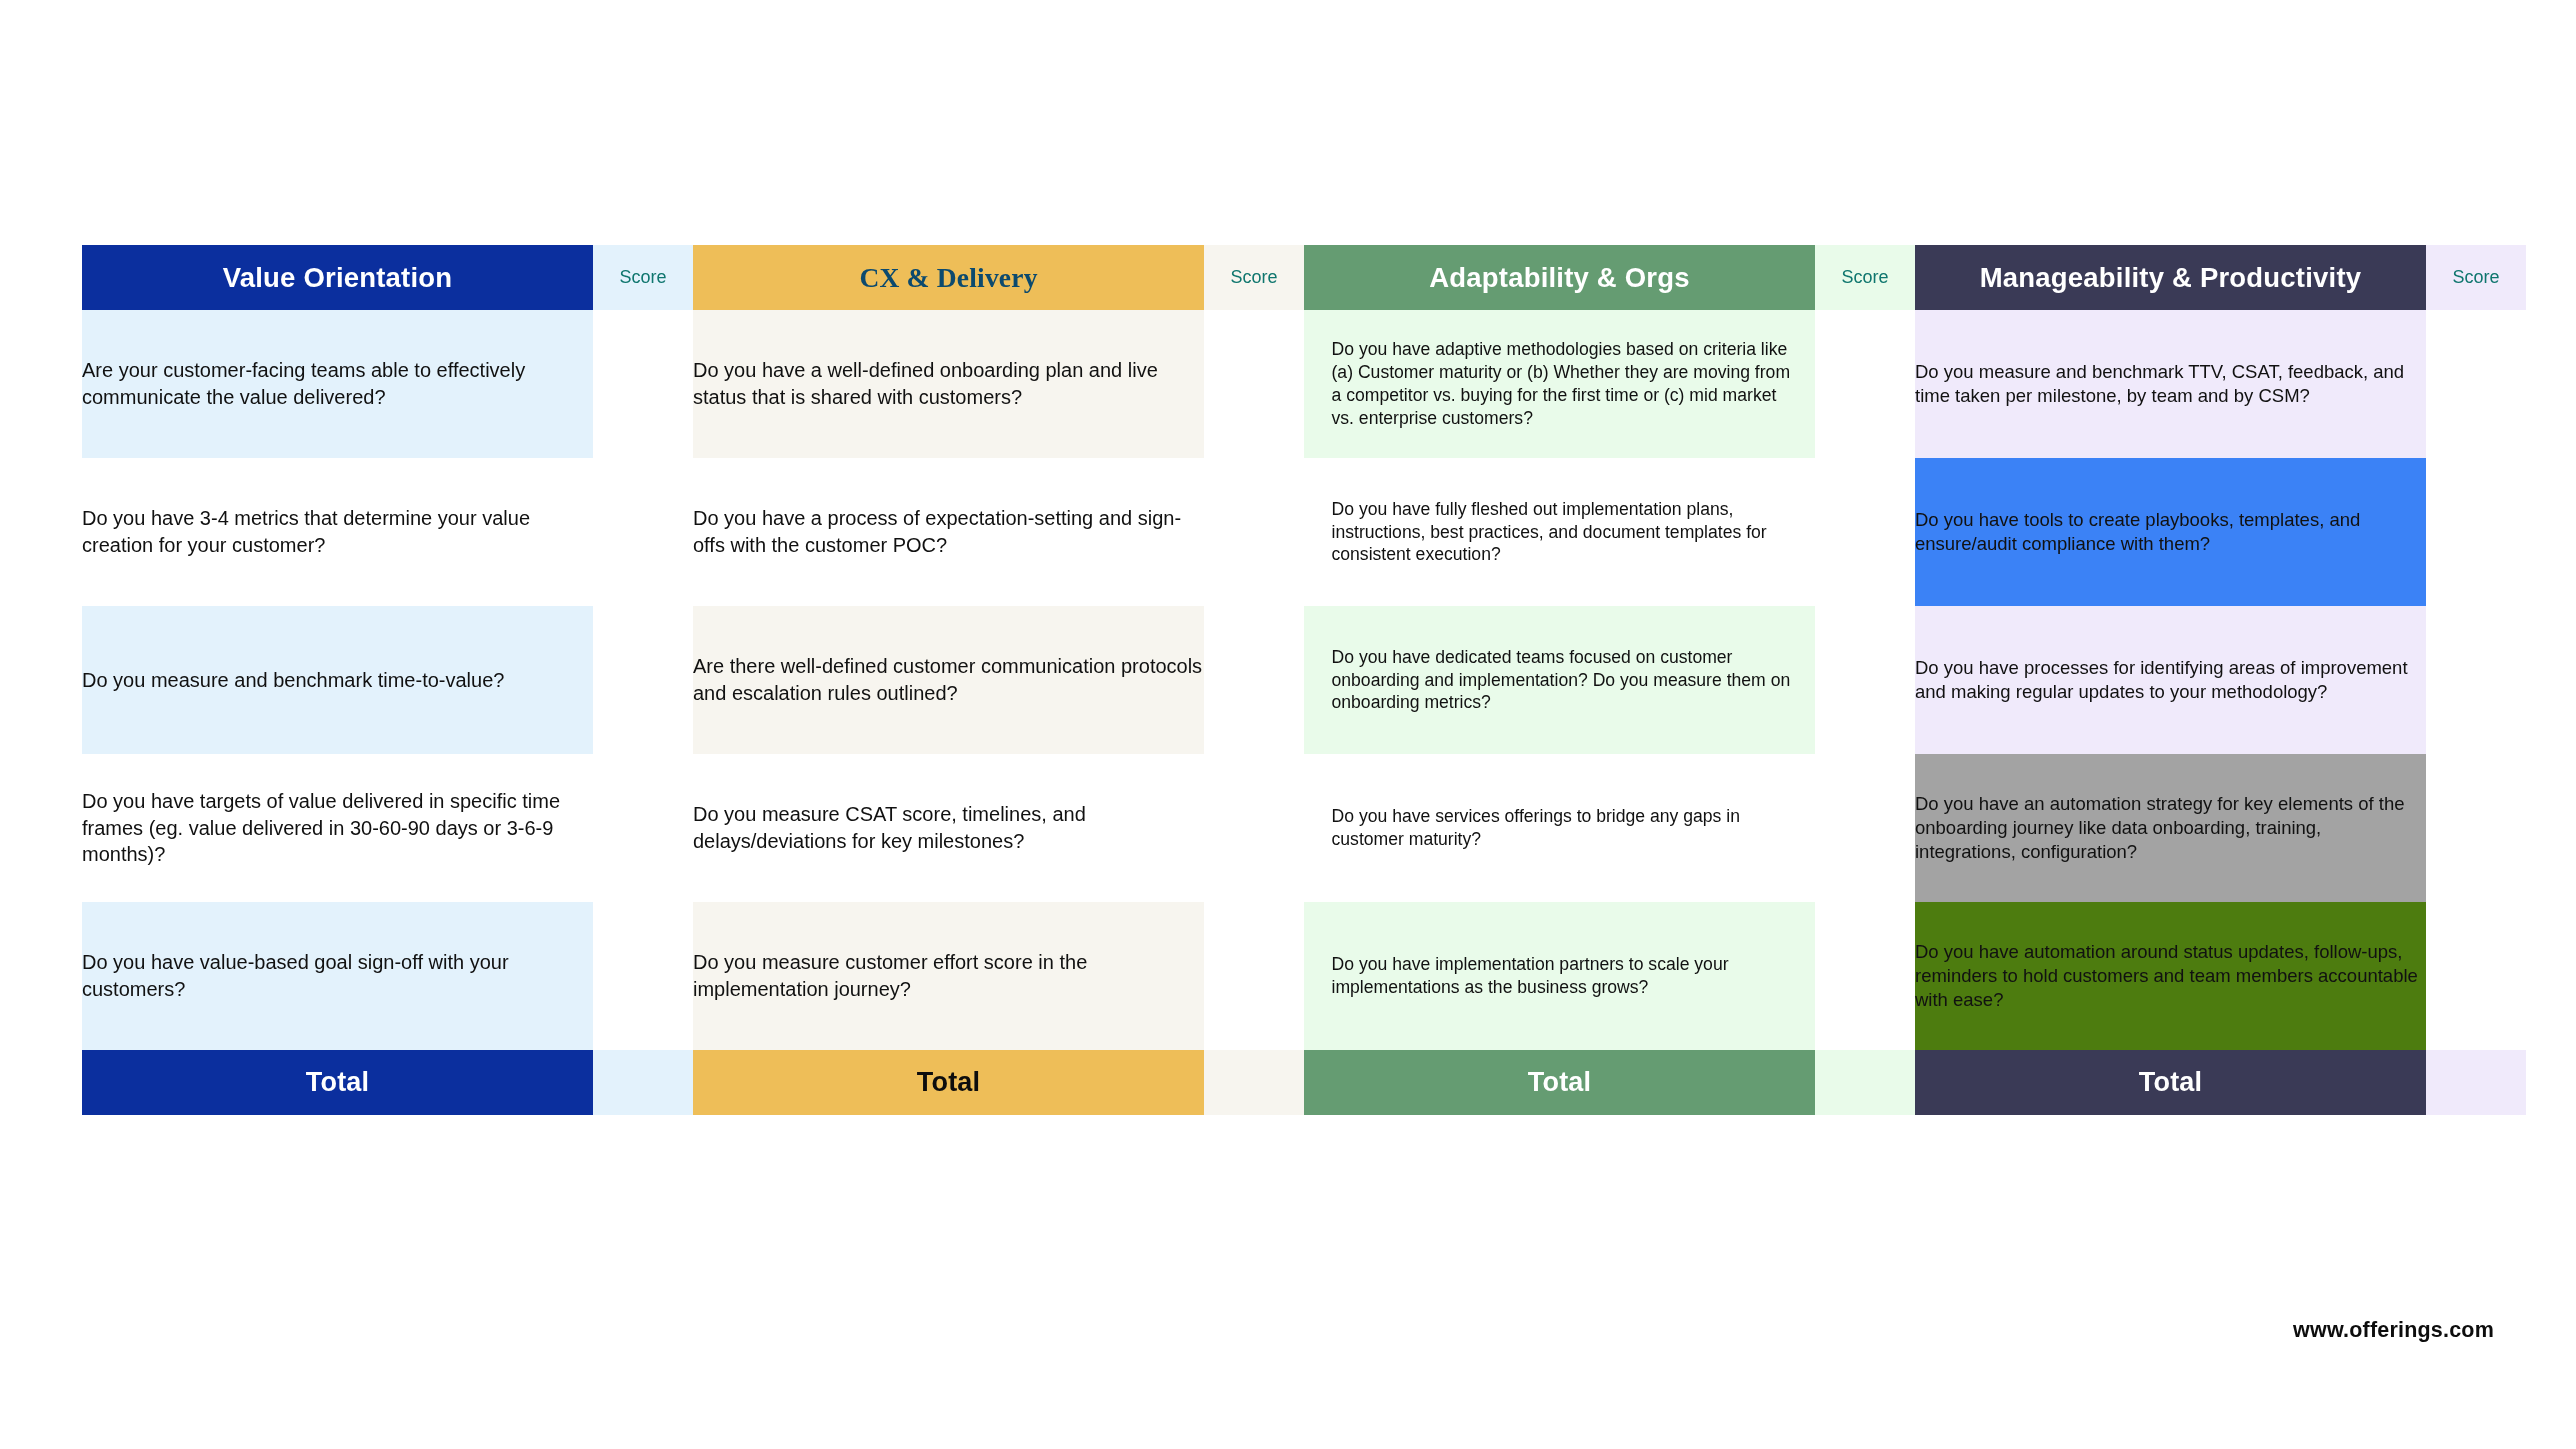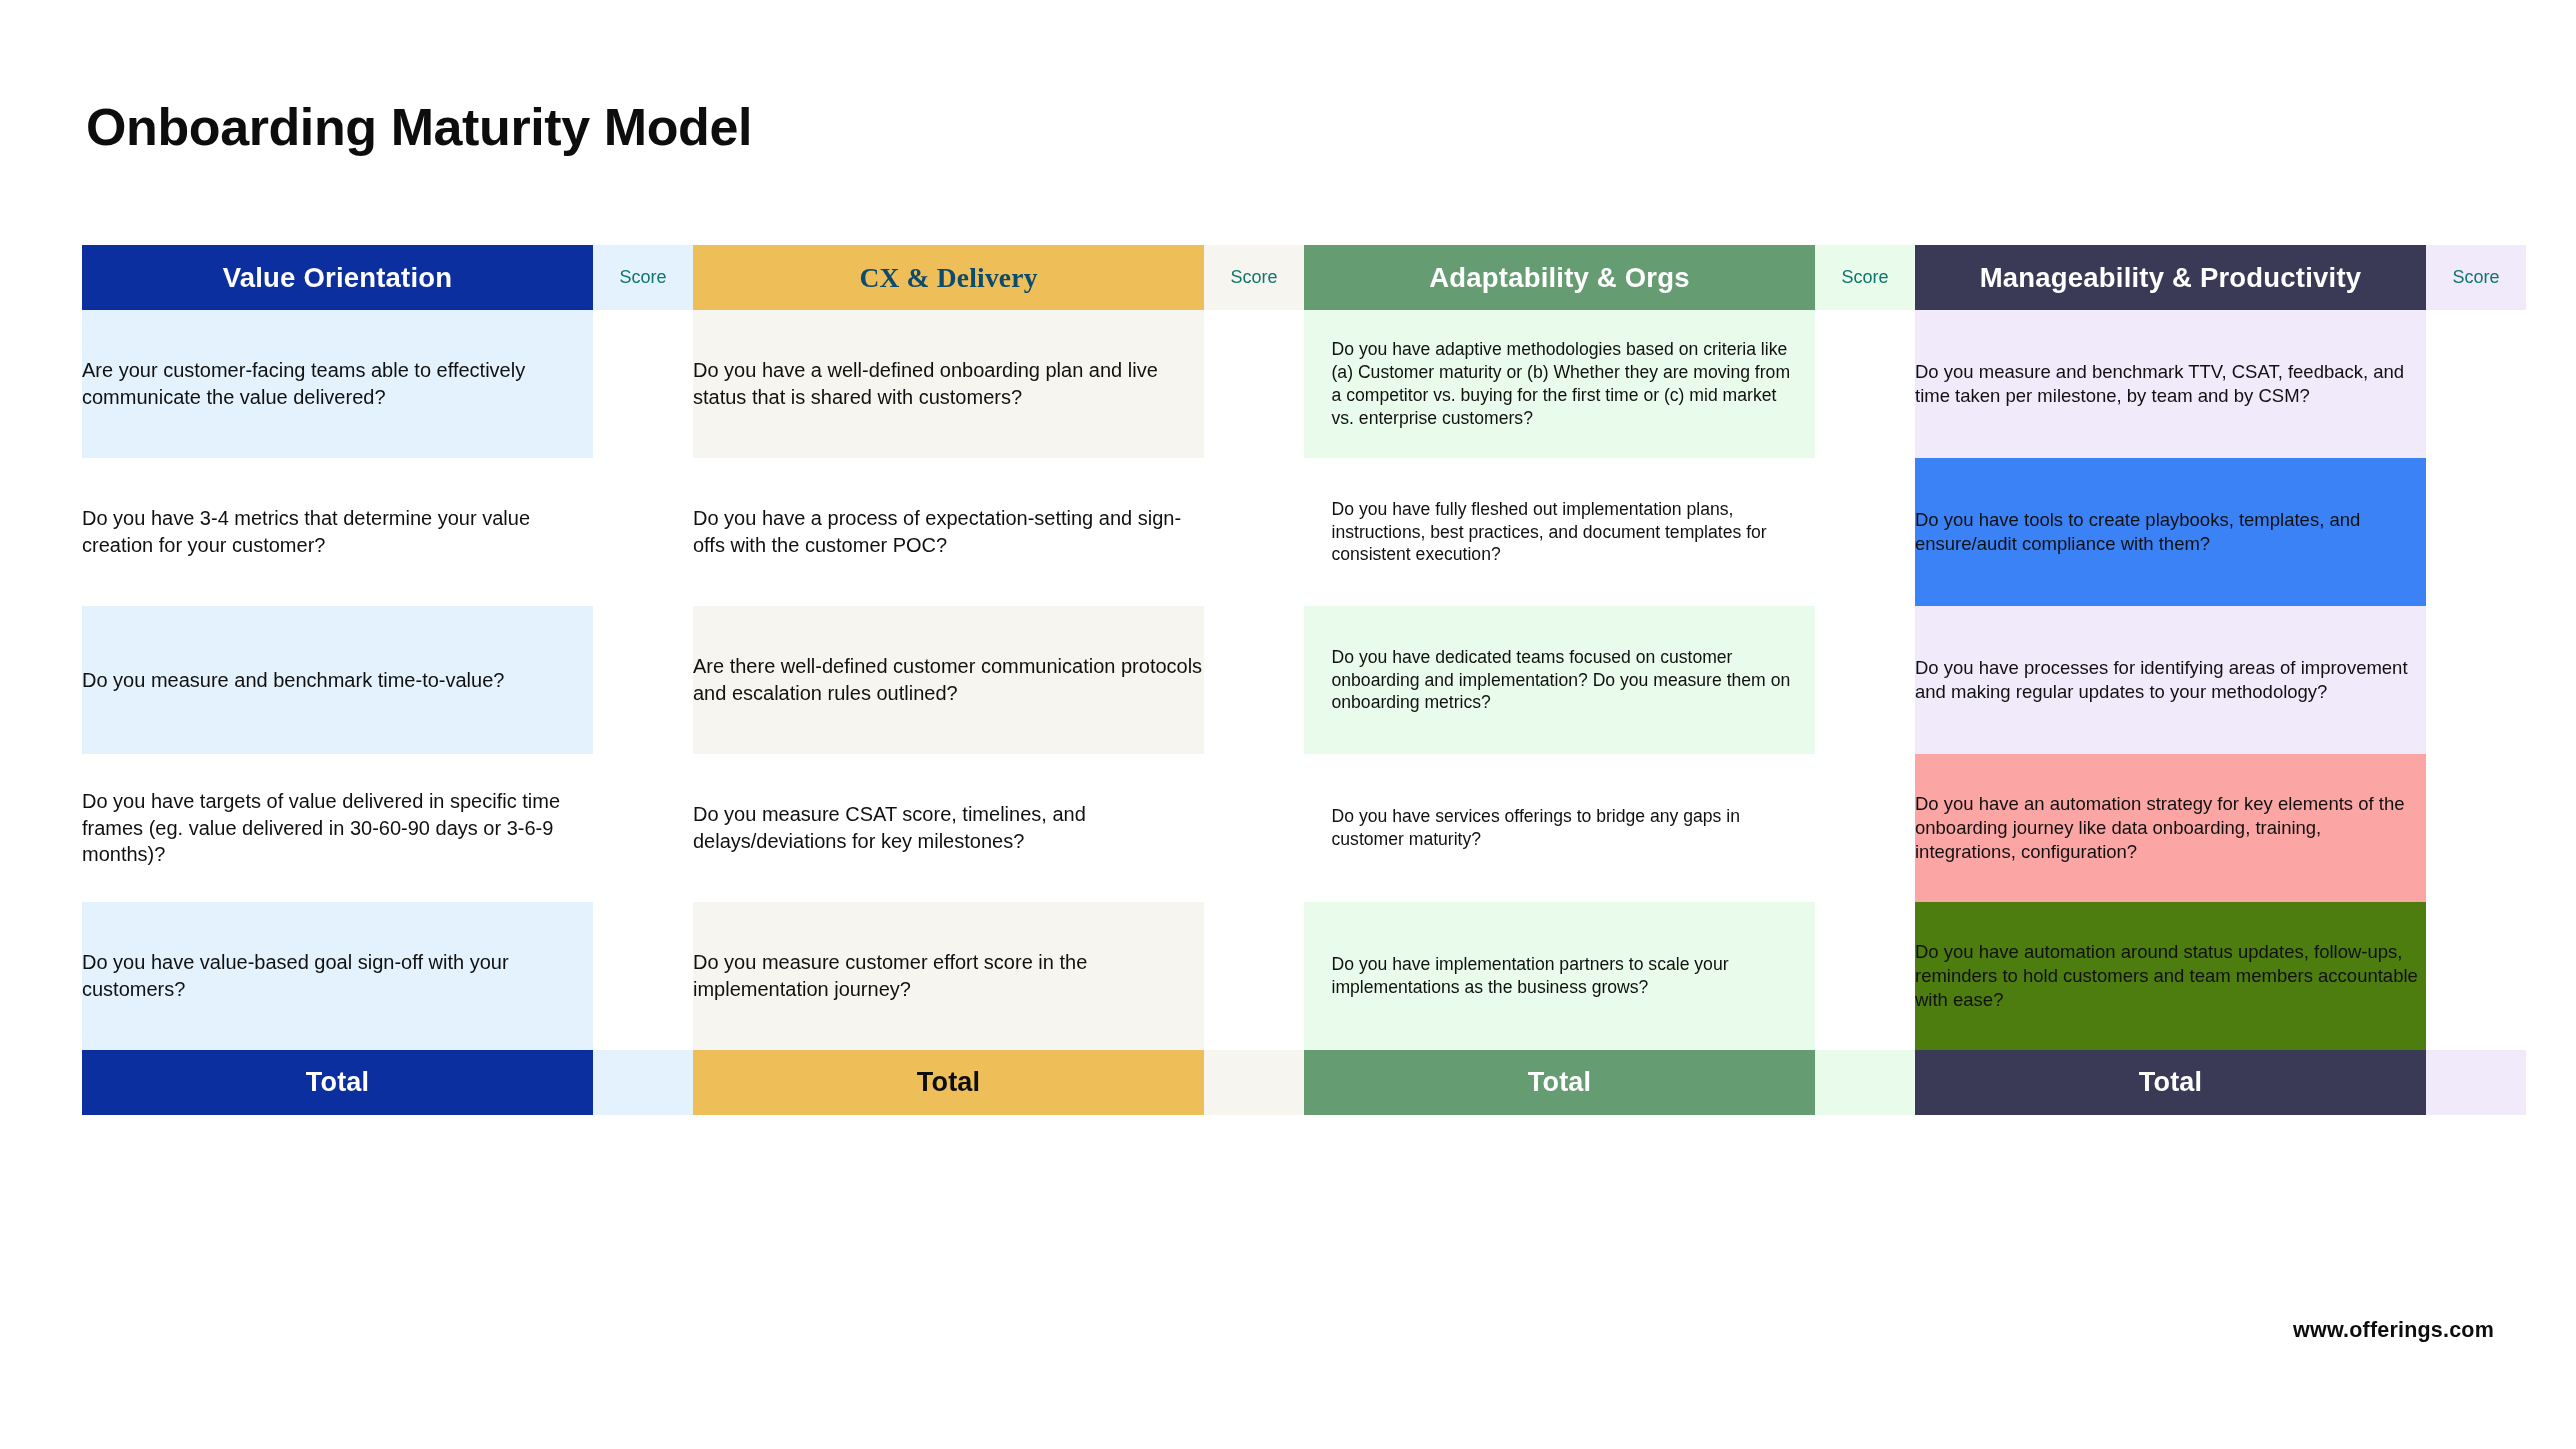--- a/index.html
+++ b/index.html
@@ -115,21 +115,20 @@
     font-weight: 700;
     color: #0d0d0d;
     letter-spacing: 0.2px;
   }
 </style>
 </head>
 <body>
 
 <div class="page">
 
-  <div class="page-title">Onboarding Maturity Model</div>
 
   <table class="matrix">
     <colgroup id="matrix-colgroup">
         <col class="cat">
         <col class="scr">
         <col class="cat">
         <col class="scr">
         <col class="cat">
         <col class="scr">
         <col class="cat">
@@ -178,21 +177,21 @@
           <td class="qcell tight4" style="background: rgb(240, 234, 251);">Do you have processes for identifying areas of improvement and making regular updates to your methodology?</td>
           <td class="scell"></td>
         </tr>
         <tr>
           <td class="qcell" style="background: rgb(255, 255, 255);">Do you have targets of value delivered in specific time frames (eg. value delivered in 30-60-90 days or 3-6-9 months)?</td>
           <td class="scell"></td>
           <td class="qcell" style="background: rgb(255, 255, 255);">Do you measure CSAT score, timelines, and delays/deviations for key milestones?</td>
           <td class="scell"></td>
           <td class="qcell tight" style="background: rgb(255, 255, 255);">Do you have services offerings to bridge any gaps in customer maturity?</td>
           <td class="scell"></td>
-          <td class="qcell tight4" style="background: #fca5a5;">Do you have an automation strategy for key elements of the onboarding journey like data onboarding, training, integrations, configuration?</td>
+          <td class="qcell tight4" style="background: #a3a3a3;">Do you have an automation strategy for key elements of the onboarding journey like data onboarding, training, integrations, configuration?</td>
           <td class="scell"></td>
         </tr>
         <tr>
           <td class="qcell" style="background: rgb(227, 242, 252);">Do you have value-based goal sign-off with your customers?</td>
           <td class="scell"></td>
           <td class="qcell" style="background: rgb(247, 245, 239);">Do you measure customer effort score in the implementation journey?</td>
           <td class="scell"></td>
           <td class="qcell tight" style="background: rgb(233, 251, 234);">Do you have implementation partners to scale your implementations as the business grows?</td>
           <td class="scell"></td>
           <td class="qcell tight4" style="background: #4d7c0f;">Do you have automation around status updates, follow-ups, reminders to hold customers and team members accountable with ease?</td>

